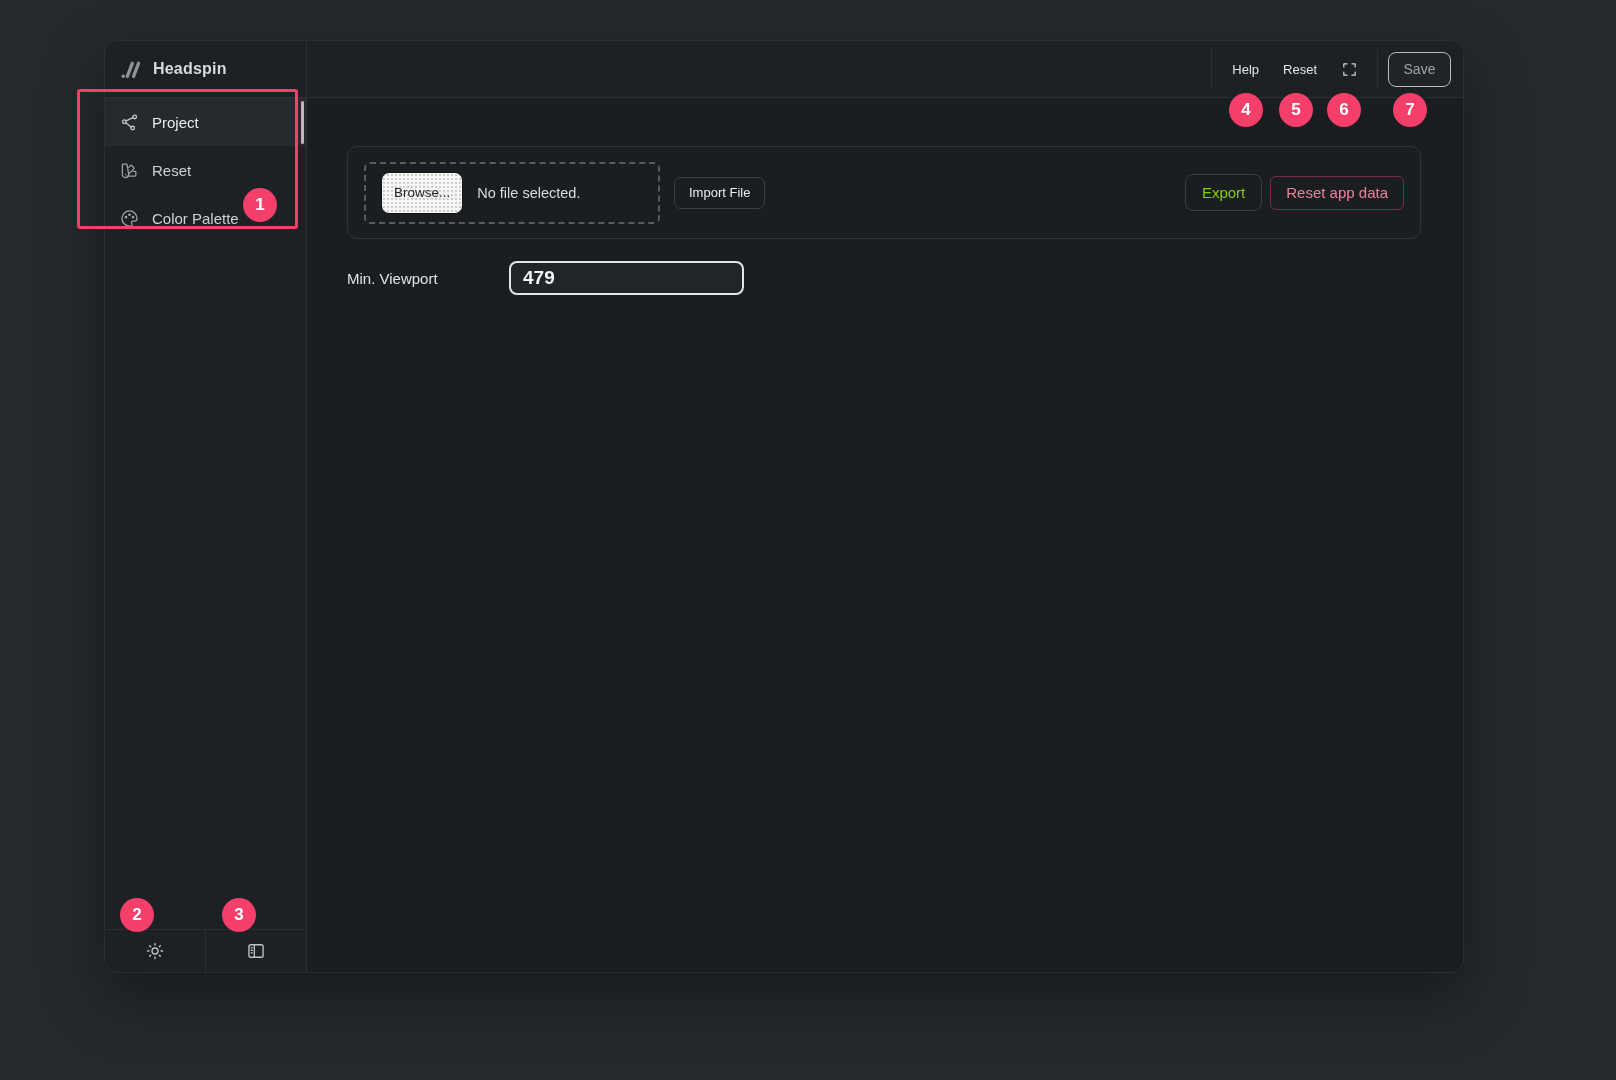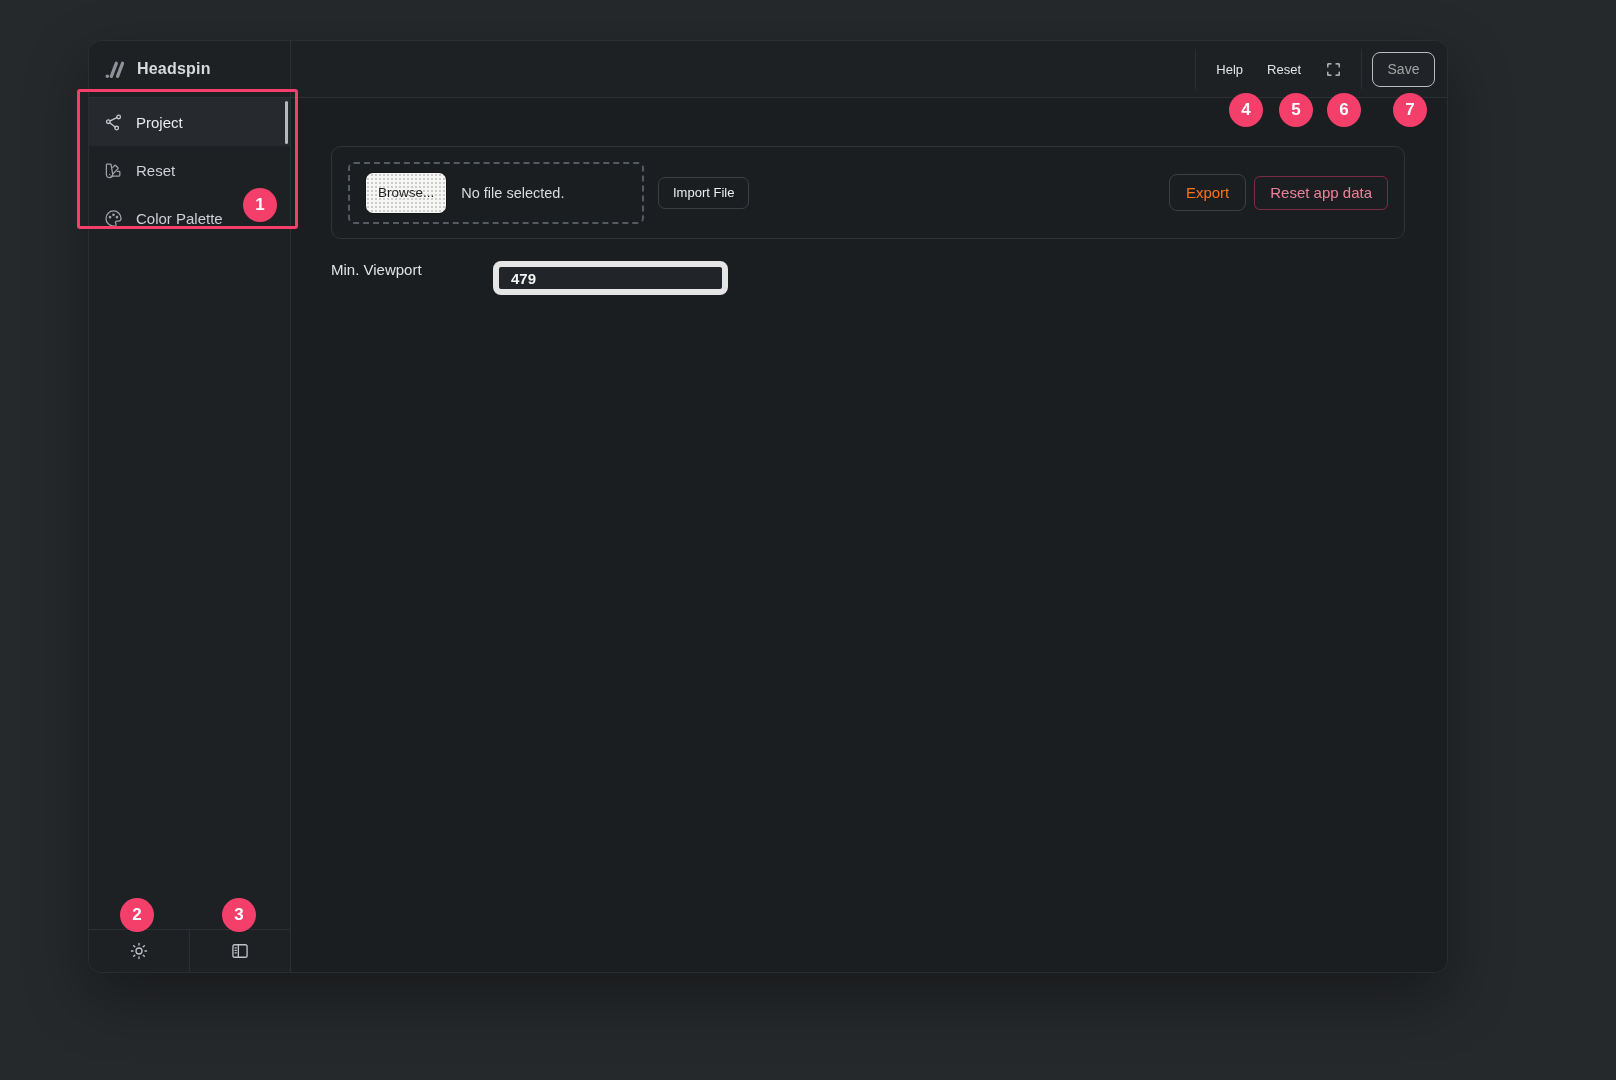--- a/index.html
+++ b/index.html
@@ -5,21 +5,21 @@
   html,body { margin:0; padding:0; background:#26292c; }
   * { box-sizing:border-box; }
   .stage {
     position:relative; width:1616px; height:1080px; overflow:hidden;
     background:#26292c;
     font-family:"Liberation Sans", sans-serif;
     -webkit-font-smoothing:antialiased;
   }
   
   .window {
-    position:absolute; left:88px; top:40px; width:1360px; height:933px;
+    position:absolute; left:104px; top:40px; width:1360px; height:933px;
     background:#1b1e21; border:1px solid rgba(255,255,255,0.07);
     border-radius:14px; box-shadow:0 24px 60px rgba(0,0,0,0.38);
     display:flex; overflow:hidden;
   }
   
   .sidebar {
     width:202px; flex:0 0 202px; background:#1e2124;
     border-right:1px solid #2c3034; display:flex; flex-direction:column;
     position:relative;
   }
@@ -90,36 +90,36 @@
   .file-status { color:#d9dbde; font-size:14.5px; white-space:nowrap; }
   .import-btn {
     margin-left:14px; height:32px; padding:0 14px;
     background:transparent; border:1px solid #3b3f44; border-radius:7px;
     color:#eceef0; font-size:13px; font-family:Liberation Sans, sans-serif; cursor:pointer;
   }
   .card-right { margin-left:auto; display:flex; align-items:center; gap:8px; }
   .export-btn {
     height:37px; padding:0 16px; background:transparent;
     border:1px solid #3b3f44; border-radius:8px;
-    color:#f97316; font-size:15px; font-family:inherit; cursor:pointer;
+    color:#84cc16; font-size:15px; font-family:inherit; cursor:pointer;
   }
   .reset-btn {
     height:34px; padding:0 15px; background:transparent;
     border:1px solid rgba(244,63,107,0.45); border-radius:6px;
     color:#ee8199; font-size:15px; font-family:inherit; cursor:pointer;
   }
   
-  .field-row { display:flex; }
+  .field-row { display:flex; align-items:center; }
   .field-row.first { margin-top:22px; }
   .field-row + .field-row { margin-top:13px; }
   .field-label { width:162px; color:#e0e3e6; font-size:15px; }
   .field-input {
     width:235px; height:34px; background:#212428;
-    border:6px solid #e5e5e5; border-radius:8px;
-    color:#f3f4f6; font-size:15px; font-weight:700; font-family:inherit;
+    border:2px solid #e5e5e5; border-radius:8px;
+    color:#f3f4f6; font-size:19px; font-weight:700; font-family:inherit;
     padding:0 12px; outline:none;
   }
   
   .anno-rect {
     position:absolute; left:77px; top:89px; width:221px; height:140px;
     border:3px solid #f43f6b; border-radius:3px; pointer-events:none;
   }
   .badge {
     position:absolute; width:34px; height:34px; border-radius:50%;
     background:#f43f6b; color:#ffffff; font-size:17px; font-weight:700;

